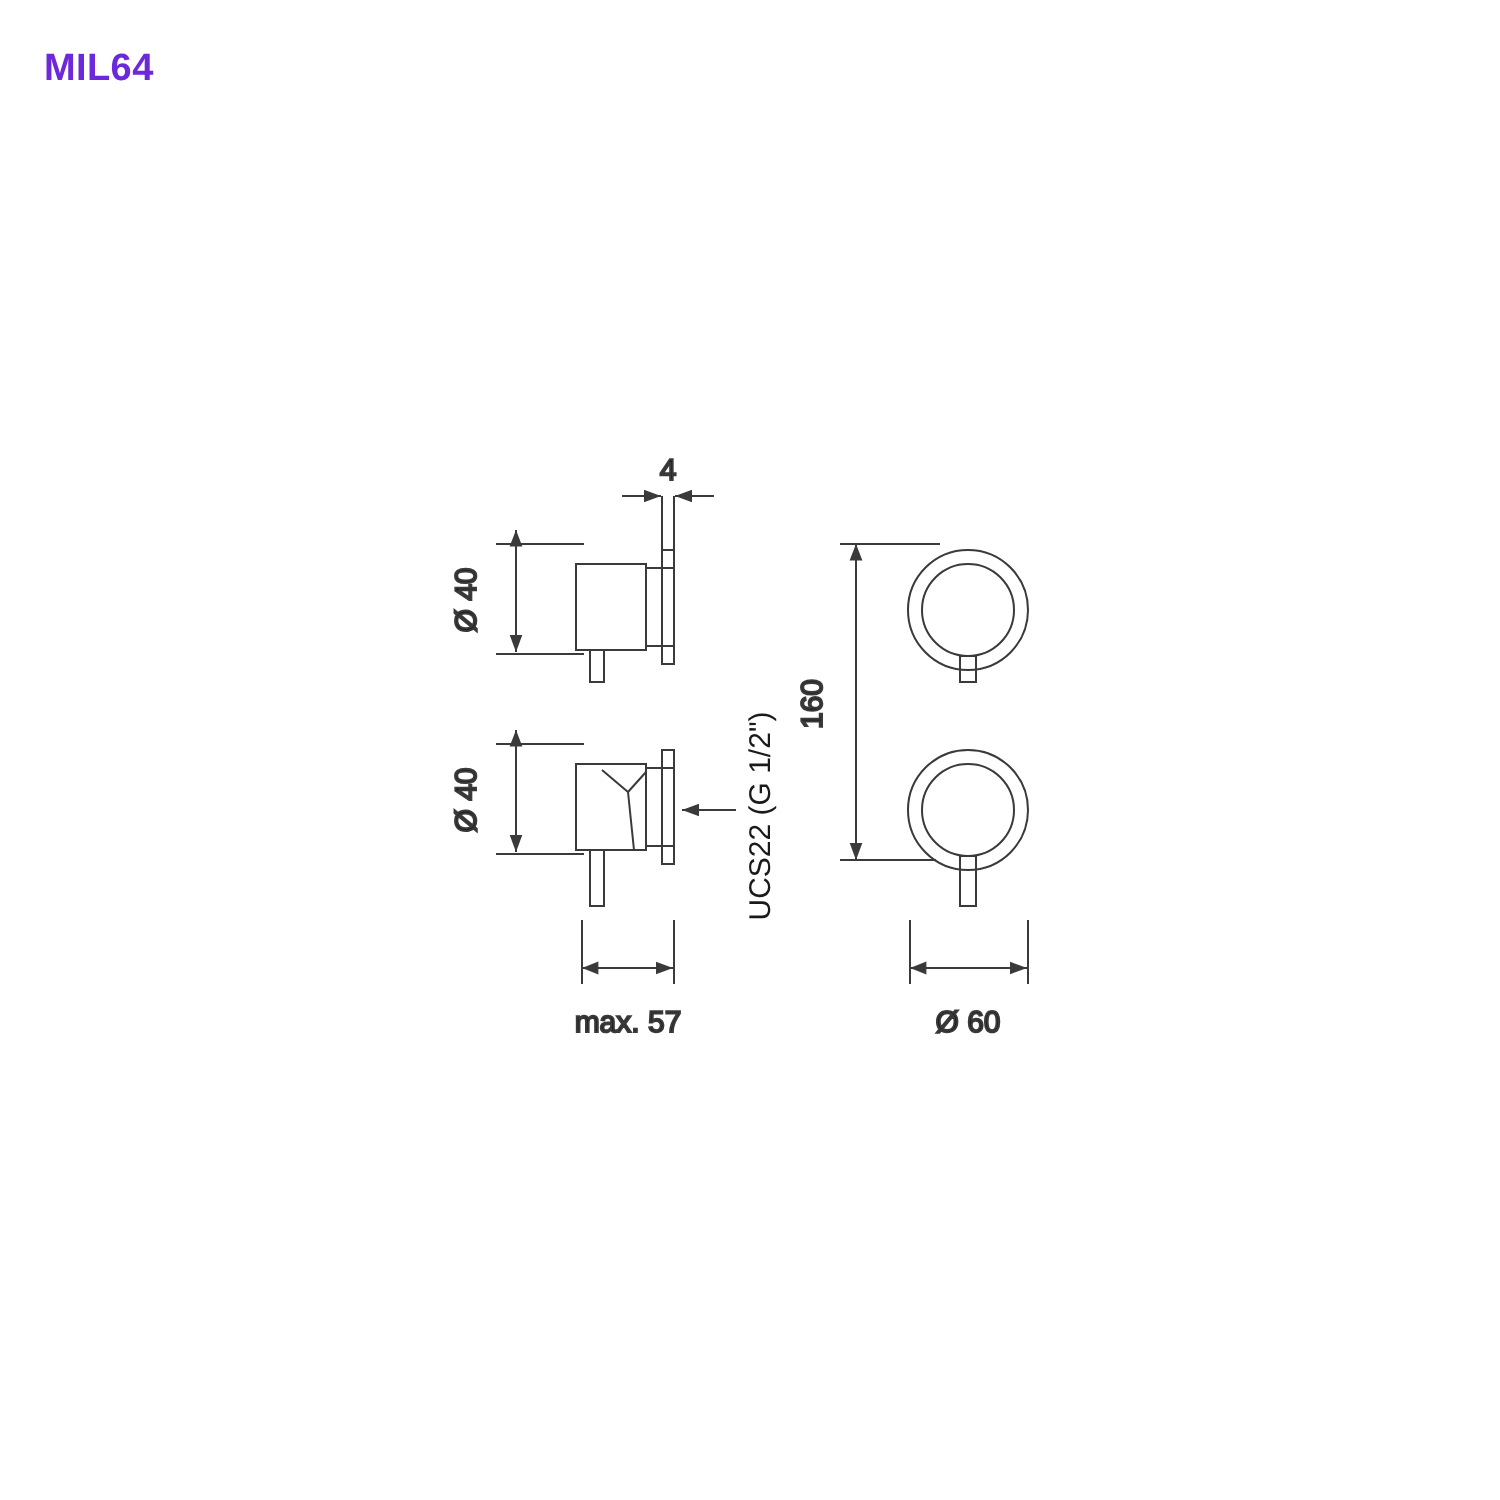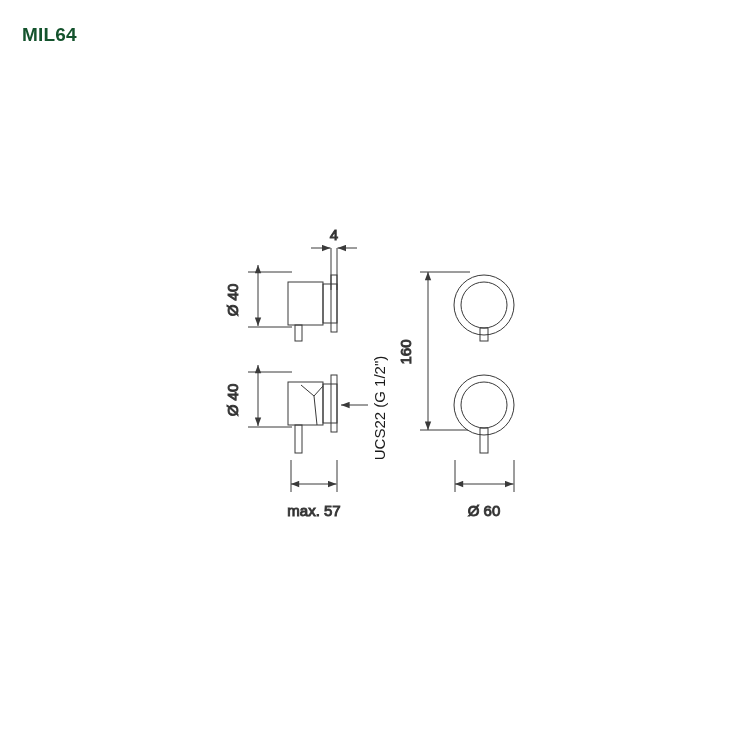--- a/index.html
+++ b/index.html
@@ -22,21 +22,21 @@
     height: 750px;
     background: #ffffff;
   }
   #product-title {
     position: absolute;
     left: 22px;
     top: 24px;
     font-size: 19px;
     font-weight: bold;
     letter-spacing: 0.2px;
-    color: #14532d;
+    color: #6d28d9;
     white-space: nowrap;
   }
   #drawing-svg {
     position: absolute;
     left: 0;
     top: 0;
     width: 750px;
     height: 750px;
   }
   .dim-text {

